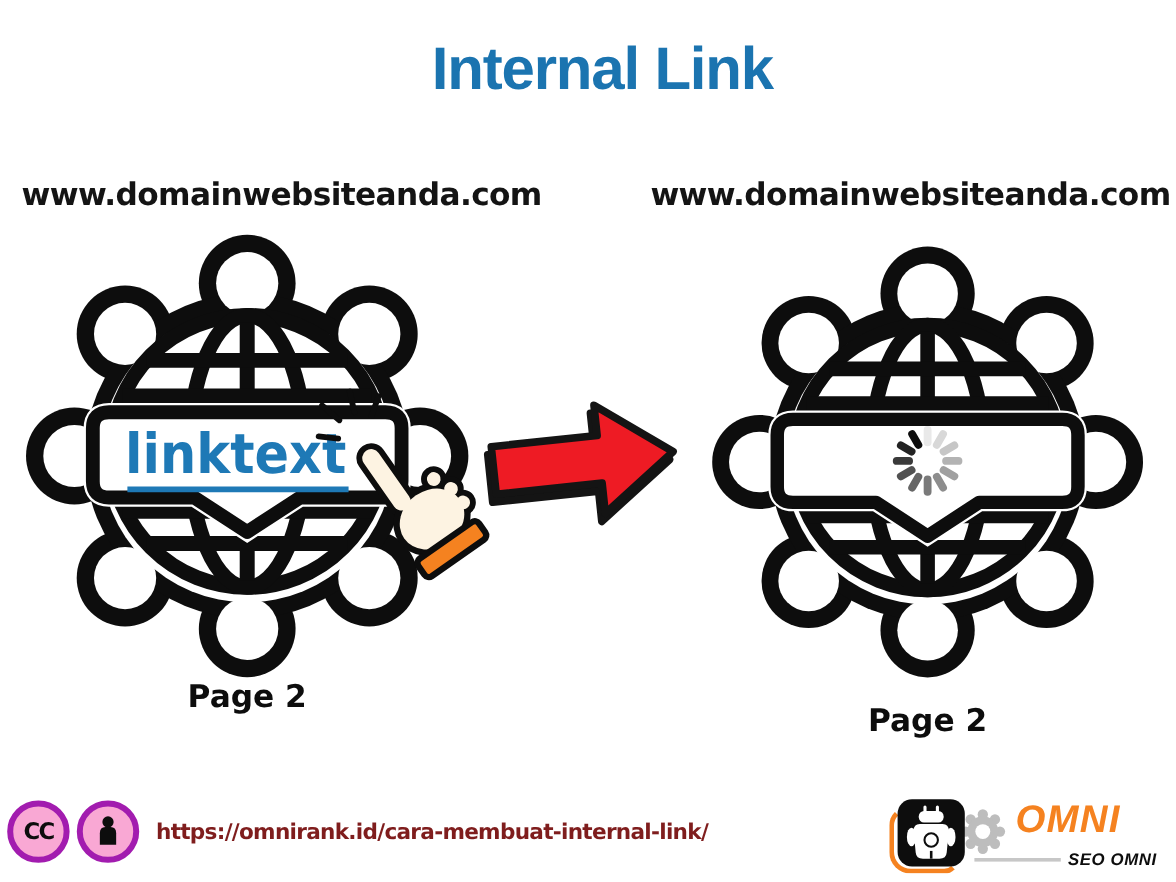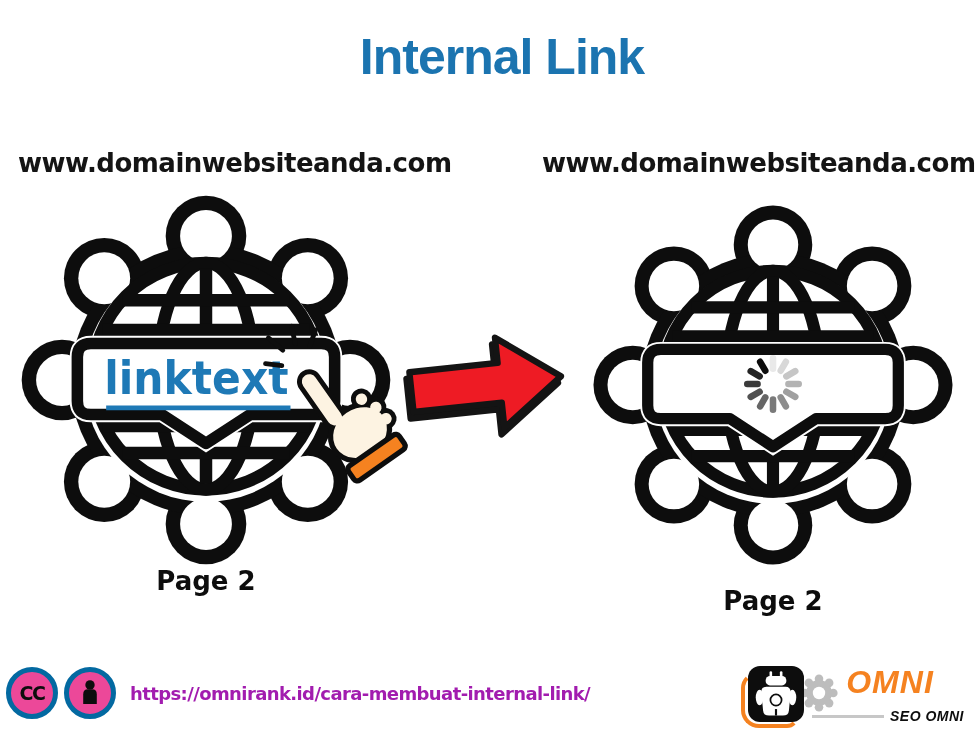--- a/index.html
+++ b/index.html
@@ -22,24 +22,24 @@
   .gear-svg text{font-family:"DejaVu Sans",sans-serif;font-weight:700;}
 
   .page-label{position:absolute;width:384px;text-align:center;
               font-size:26px;font-weight:800;color:#0d0d0d;}
   .page1{left:14px;top:566px;}
   .page2{left:586px;top:586px;width:374px;}
 
   .arrow-svg{position:absolute;left:402px;top:324px;width:172px;height:120px;}
 
   .footer-left{position:absolute;left:6px;top:666px;height:54px;display:flex;align-items:center;gap:6px;}
-  .badge{width:52px;height:52px;box-sizing:border-box;border:5px solid #0369a1;border-radius:50%;
-         background:#ec4899;display:flex;align-items:center;justify-content:center;flex:0 0 auto;text-align:center;}
+  .badge{width:52px;height:52px;box-sizing:border-box;border:5px solid #a21caf;border-radius:50%;
+         background:#f9a8d4;display:flex;align-items:center;justify-content:center;flex:0 0 auto;text-align:center;}
   .cc-text{font-size:19px;font-weight:800;letter-spacing:-1.5px;color:#0d0d0d;}
-  .url{margin-left:8px;font-size:18px;font-weight:700;letter-spacing:-0.6px;color:#a21caf;white-space:nowrap;}
+  .url{margin-left:8px;font-size:18px;font-weight:700;letter-spacing:-0.6px;color:#7f1d1d;white-space:nowrap;}
 
   .logo{position:absolute;left:740px;top:652px;width:232px;height:80px;}
   .logo-accent{position:absolute;left:1px;top:20px;width:58px;height:56px;box-sizing:border-box;
                border:4px solid transparent;border-left-color:#f58220;border-bottom-color:#f58220;
                border-radius:16px 6px 12px 18px;}
   .logo-tile{position:absolute;left:8px;top:14px;width:56px;height:56px;background:#0d0d0d;
              border-radius:12px;display:flex;align-items:center;justify-content:center;z-index:3;}
   .logo-cog{position:absolute;left:58px;top:20px;width:42px;height:42px;z-index:1;}
   .logo-name{position:absolute;left:74px;top:14px;width:152px;z-index:2;text-align:center;
              font-family:"Liberation Sans",sans-serif;font-style:italic;font-weight:800;

